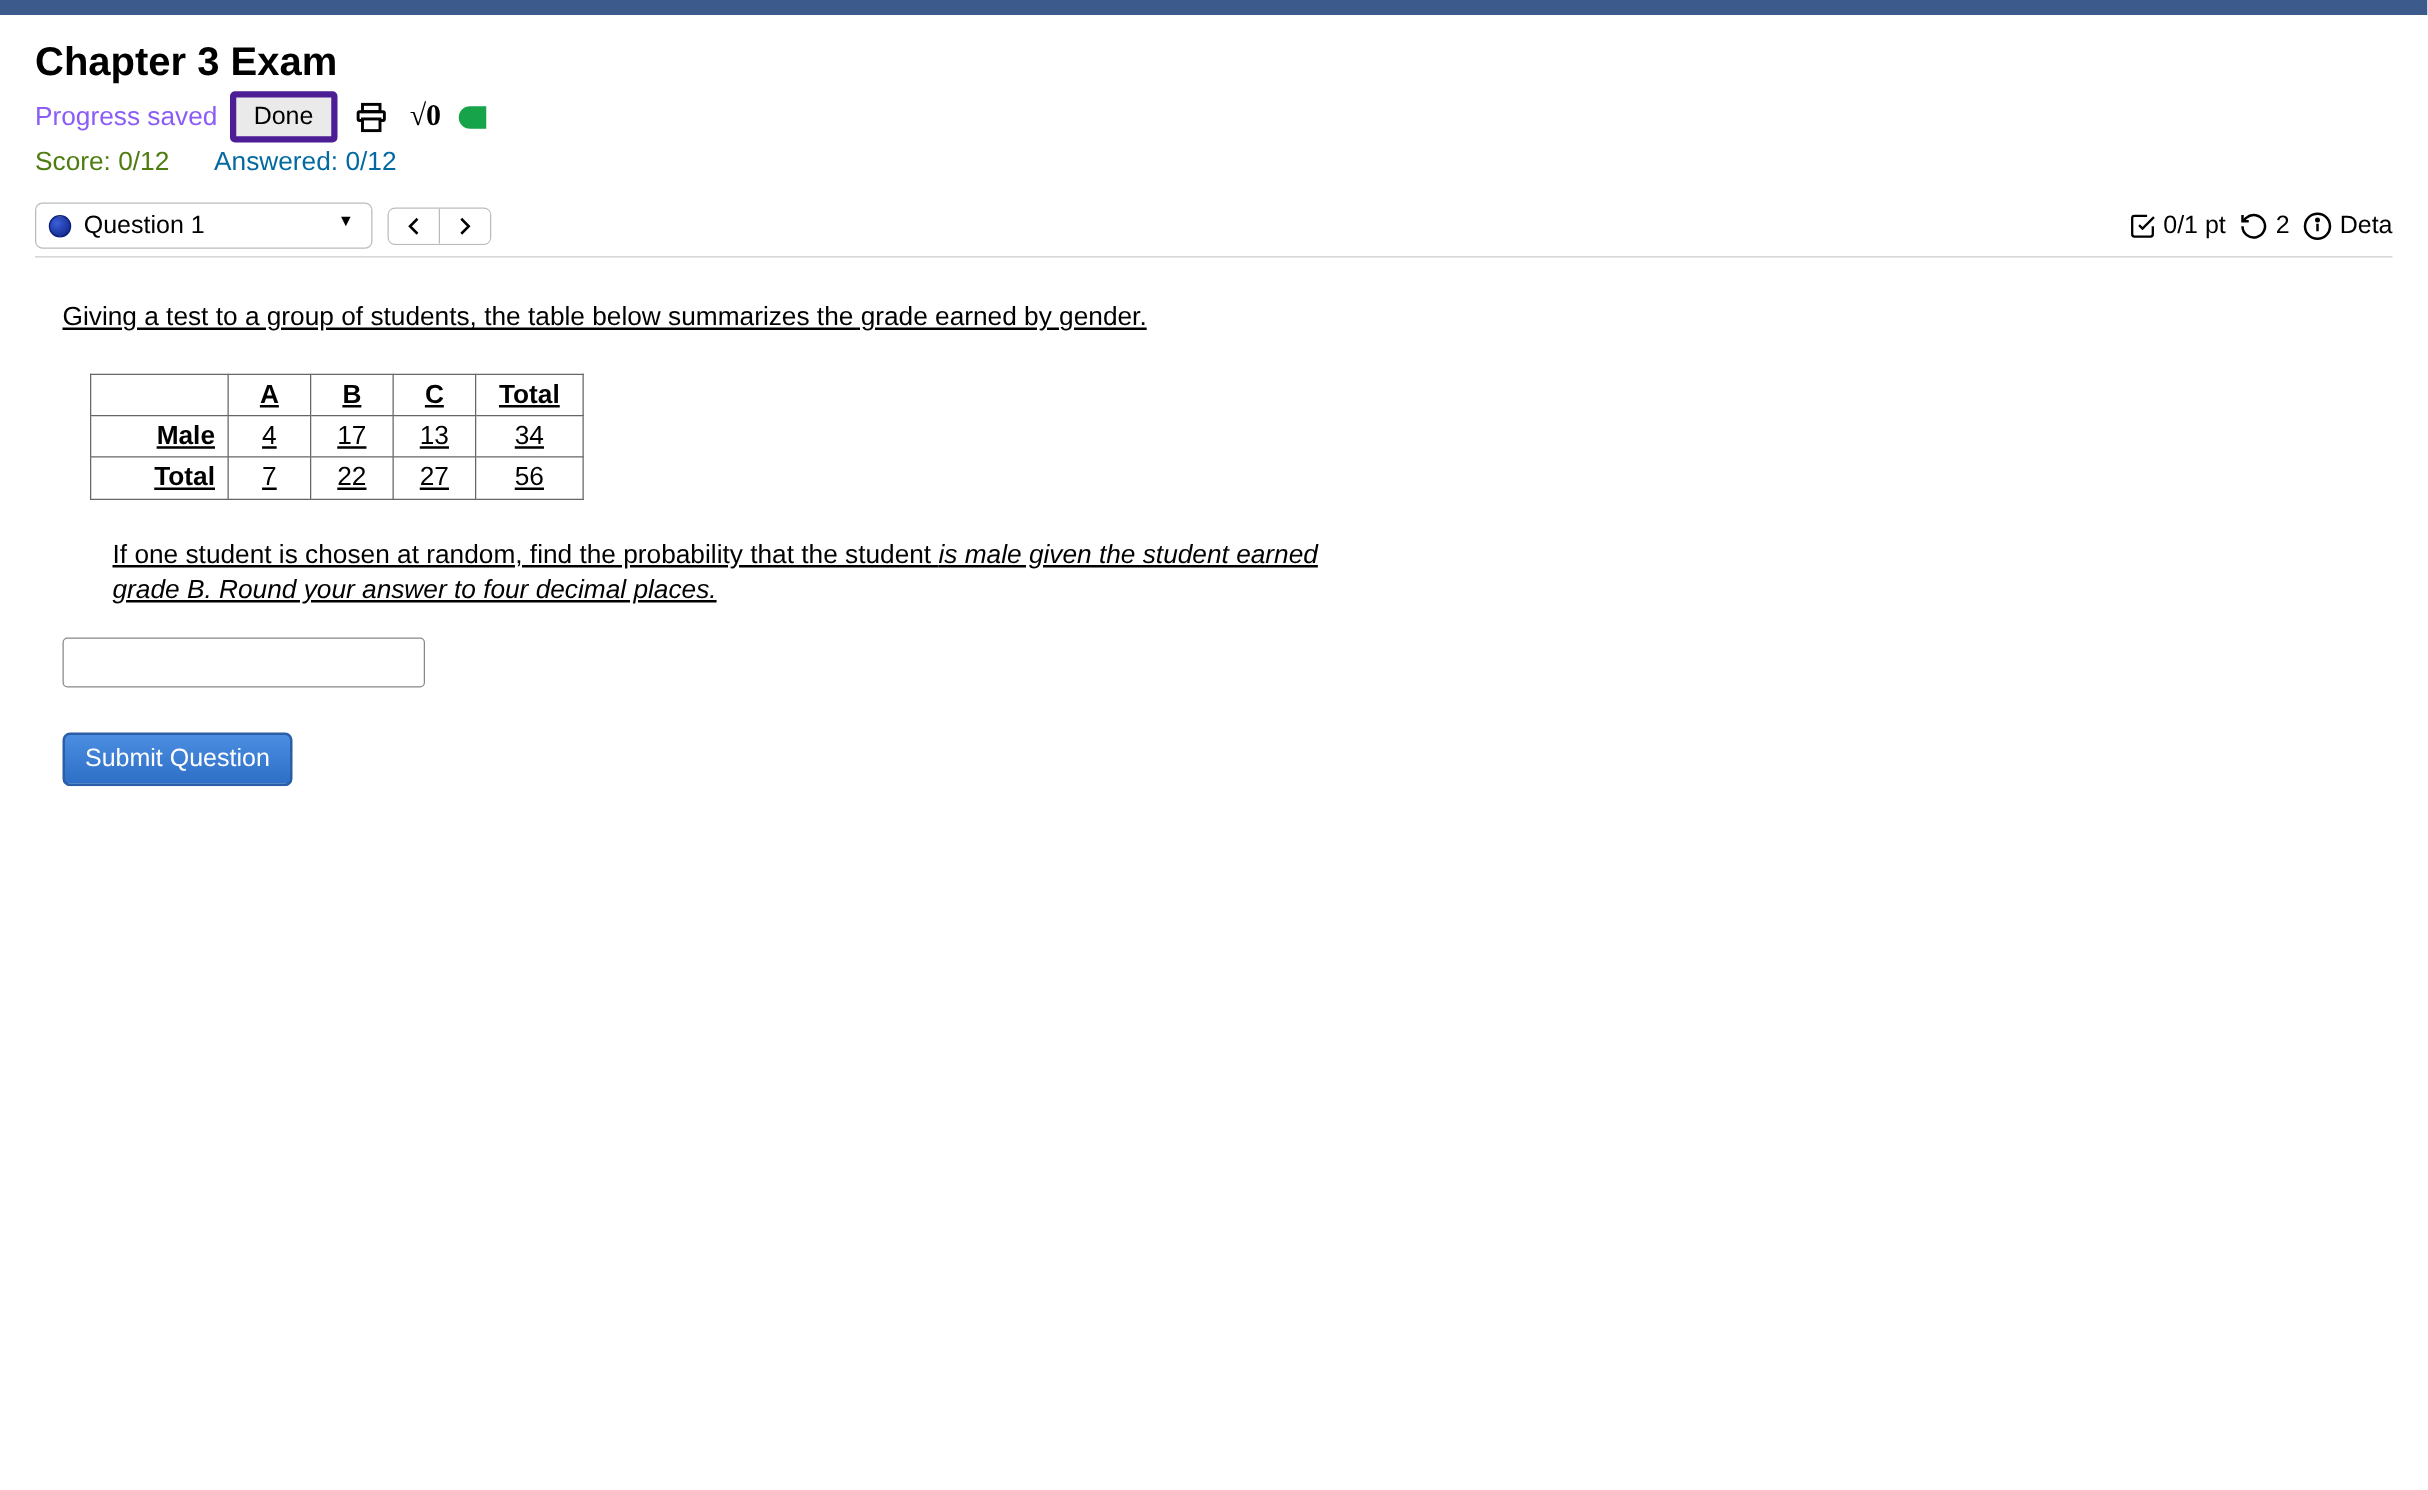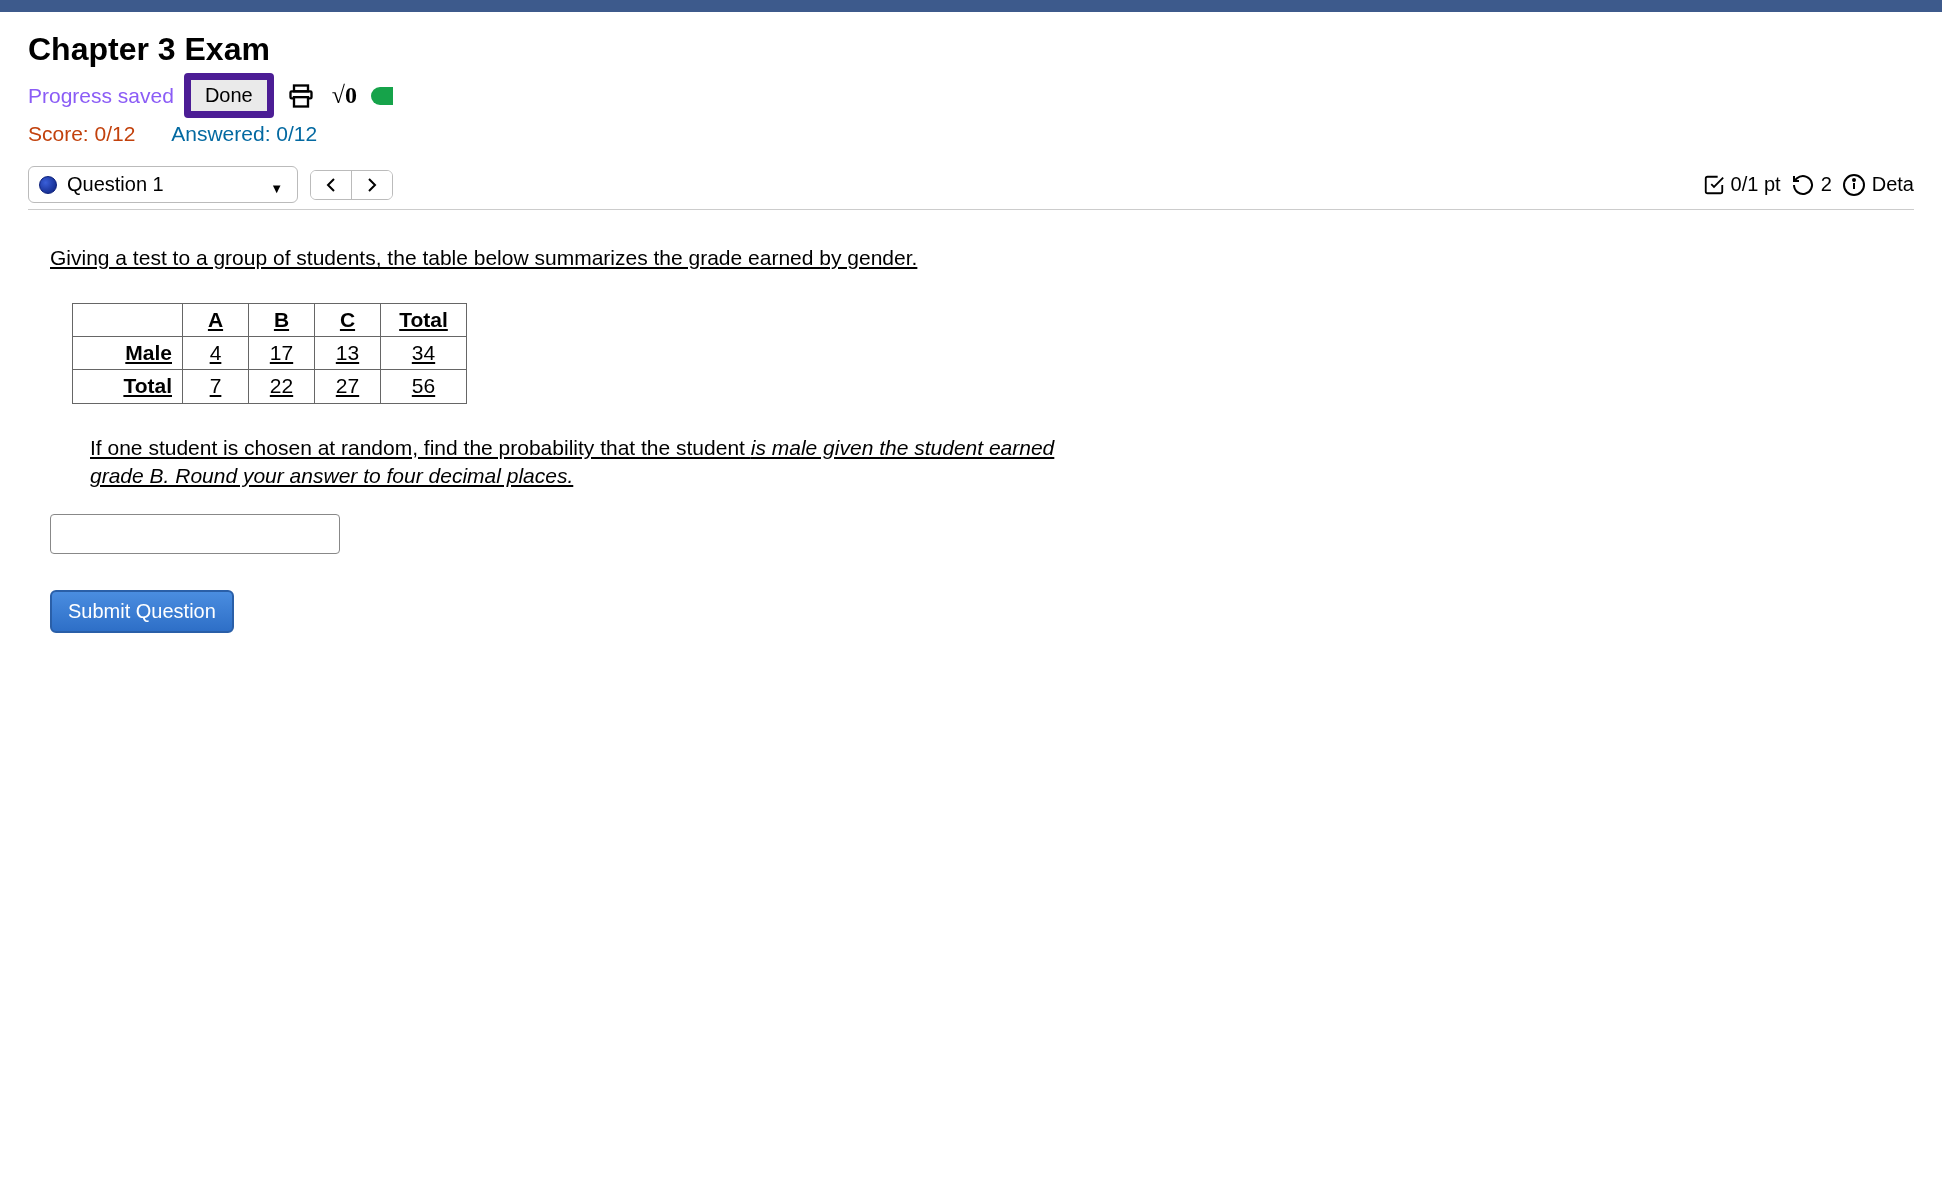--- a/index.html
+++ b/index.html
@@ -36,21 +36,21 @@
       gap: 8px;
       padding-top: 6px;
     }
     .progress-saved {
       color: #8b5cf6;
       font-size: 21px;
       margin-right: 2px;
     }
     .done-btn {
       background: #eaeaea;
-      border: 7px solid #4c1d95;
+      border: 5px solid #4c1d95;
       border-radius: 4px;
       padding: 4px 14px;
       font-size: 20px;
       font-family: inherit;
       cursor: pointer;
     }
     .icon-btn {
       display: inline-flex;
       align-items: center;
       justify-content: center;
@@ -68,38 +68,38 @@
       border-radius: 9px 0 0 9px;
       background: #16a34a;
       position: relative;
       margin-left: -2px;
     }
     .score-row {
       font-size: 21px;
       color: #444;
       margin-bottom: 20px;
     }
-    .score-label { color: #c2410c; }
+    .score-label { color: #4d7c0f; }
     .answered-label { color: #0369a1; margin-left: 30px; }
     .nav-row {
       display: flex;
       align-items: center;
       justify-content: space-between;
       border-bottom: 1px solid #ccc;
       padding-bottom: 6px;
       margin-bottom: 34px;
     }
     .nav-left {
       display: flex;
       align-items: center;
       gap: 12px;
     }
     .question-dropdown {
       display: flex;
-      align-items: flex-end;
+      align-items: flex-start;
       gap: 10px;
       border: 1px solid #bbb;
       border-radius: 6px;
       padding: 6px 14px 6px 10px;
       background: #fff;
       cursor: pointer;
       min-width: 270px;
       justify-content: space-between;
       font-size: 20px;
     }

